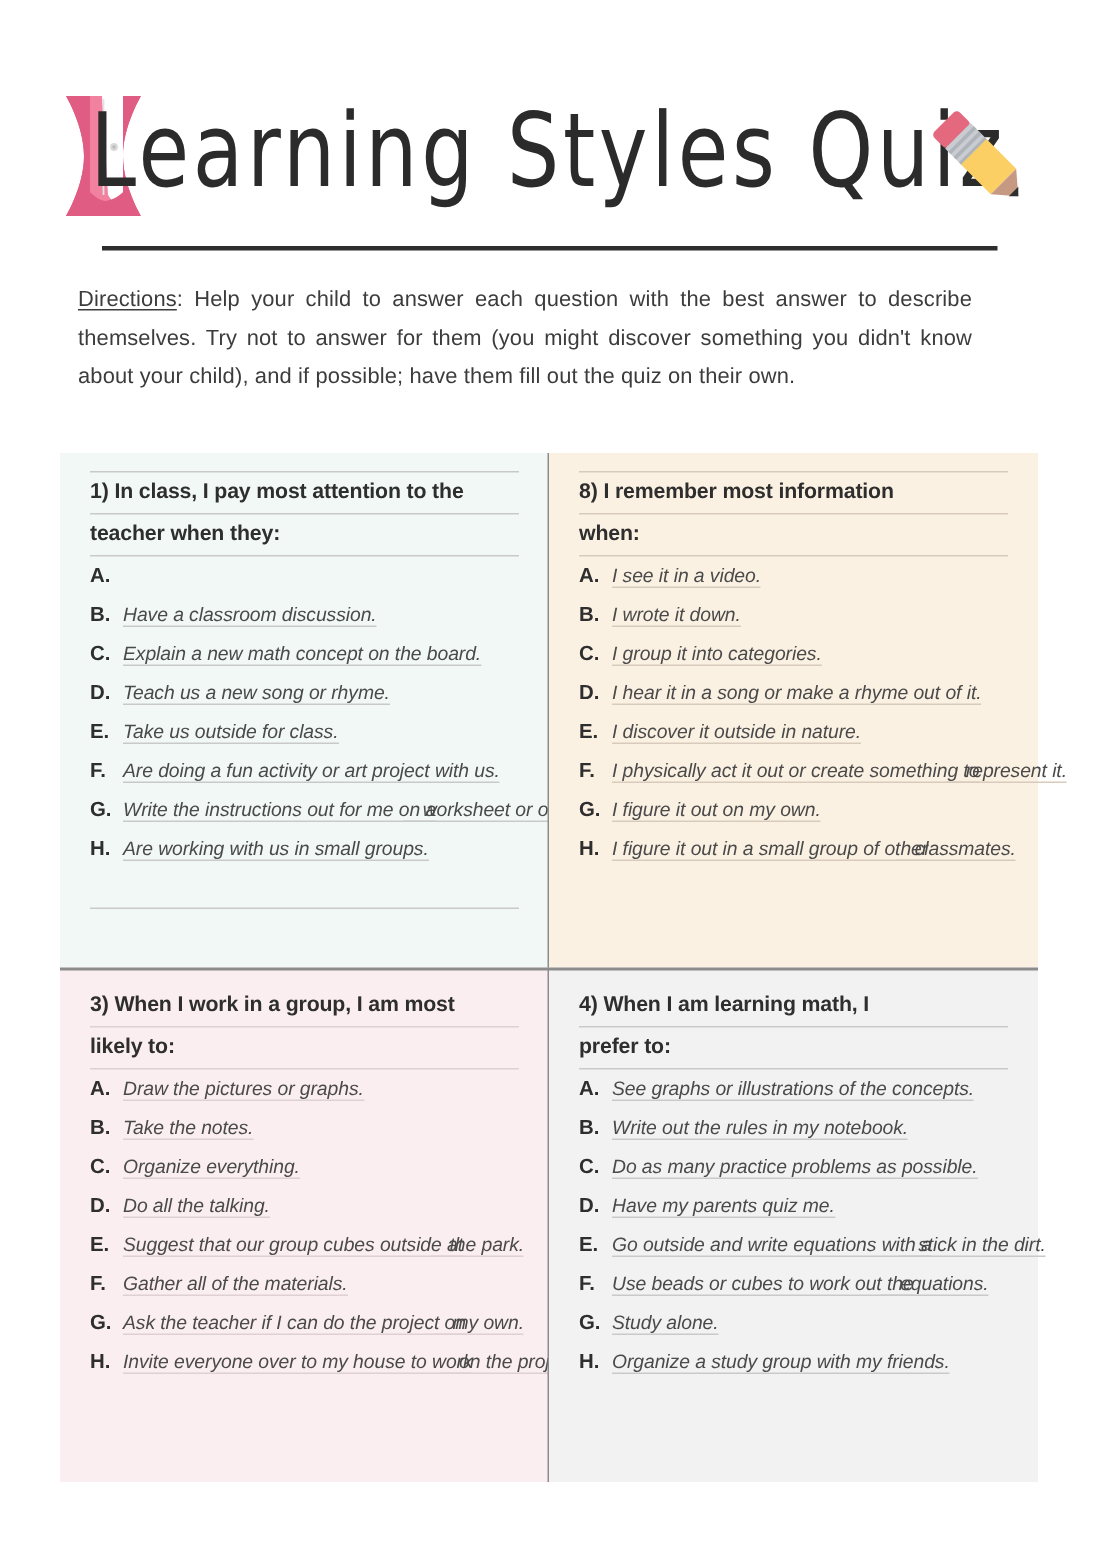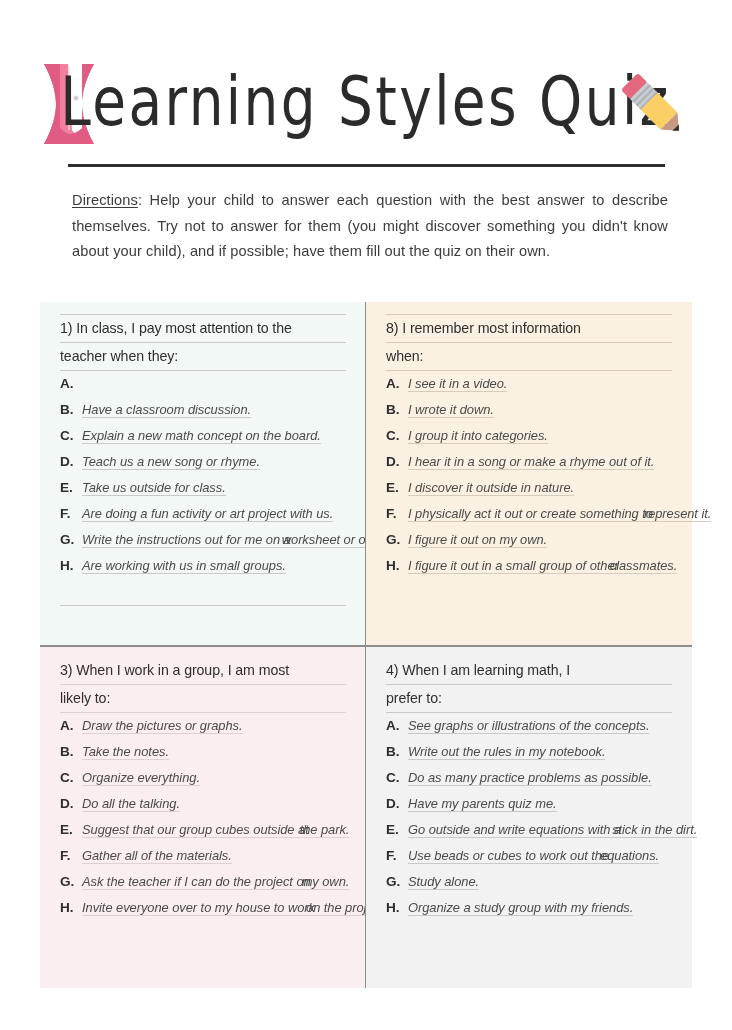--- a/index.html
+++ b/index.html
@@ -61,21 +61,21 @@
     left: 68px;
     top: 164px;
     width: 597px;
     height: 3px;
     background: #2e2e2e;
   }
 
   
   .directions {
     position: absolute;
-    left: 72px;
+    left: 52px;
     top: 188px;
     width: 596px;
     font-size: 14.6px;
     line-height: 25.5px;
     color: #3c3c3c;
     text-align: justify;
     letter-spacing: 0.1px;
   }
   .directions .dir-label {
     text-decoration: underline;
@@ -120,21 +120,21 @@
     position: absolute;
     left: 0;
     right: 0;
     top: 0;
     height: 1.5px;
     background: #8c8c8c;
   }
 
   .q-title {
     font-size: 14.2px;
-    font-weight: normal;
+    font-weight: bold;
     color: #2e2e2e;
     line-height: 26px;
     letter-spacing: -0.1px;
     margin: 0;
   }
   .q-title .tline {
     display: block;
     border-bottom: 1px solid #c9c9c9;
     padding-bottom: 1px;
   }

